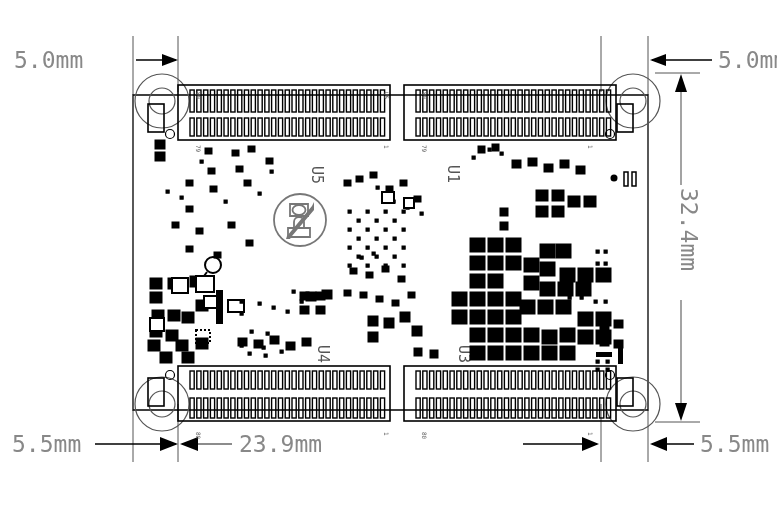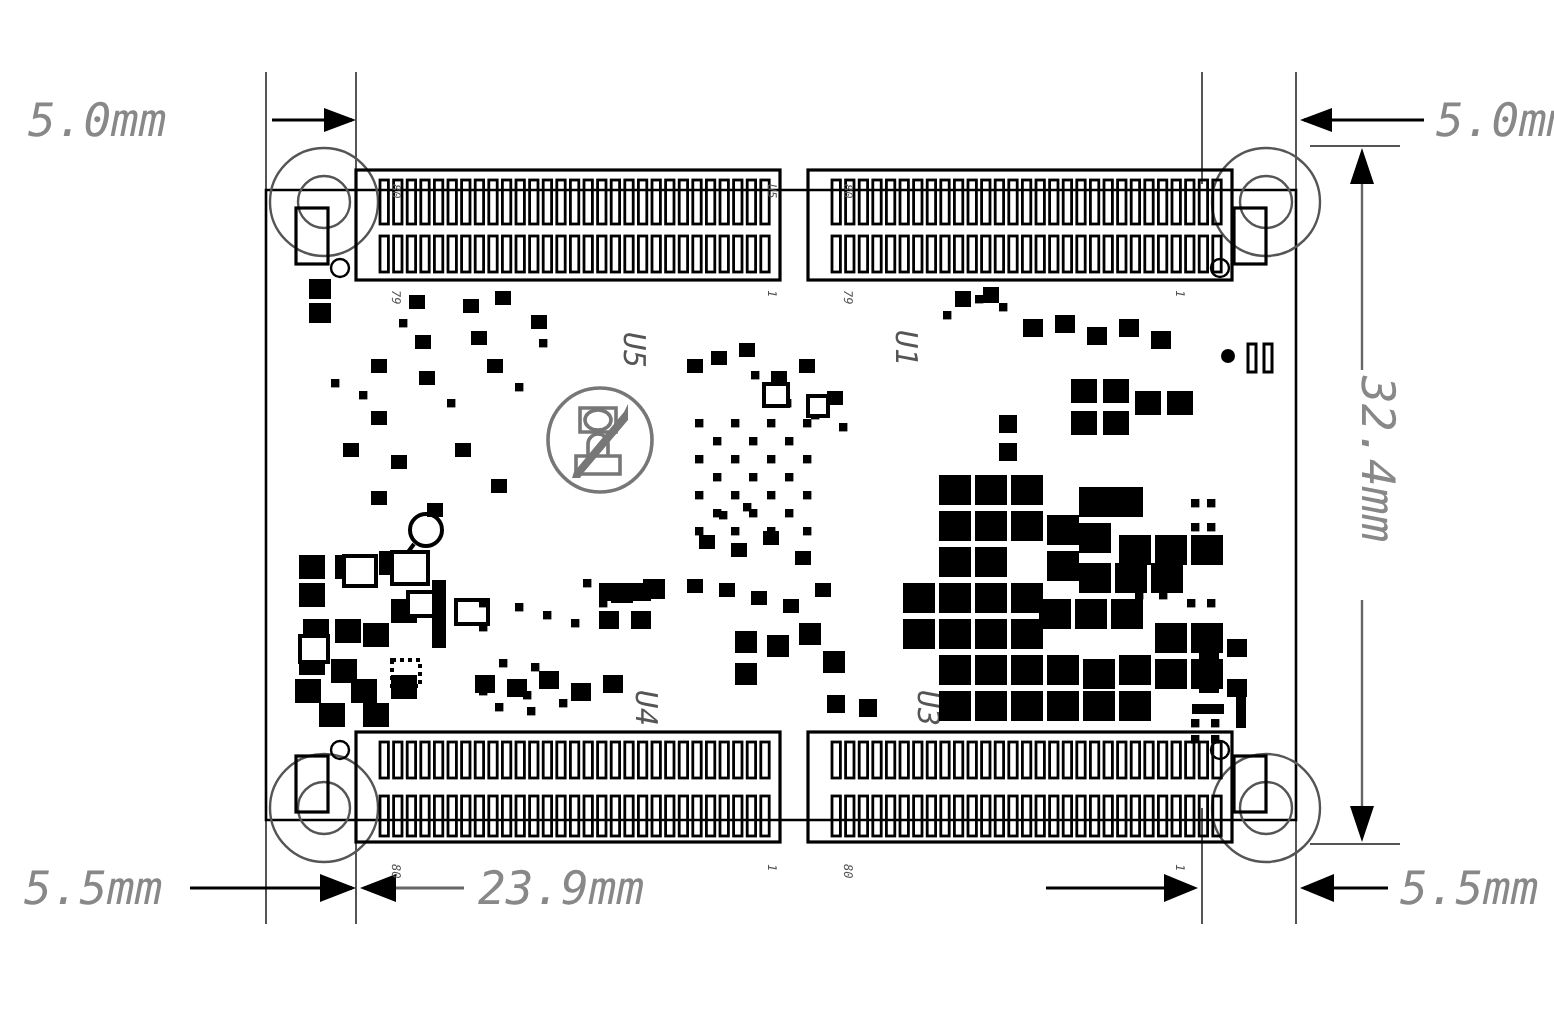--- a/index.html
+++ b/index.html
@@ -1,18 +1,18 @@
 <!DOCTYPE html>
 <html><head>
 <meta charset="utf-8">
 <style>
   html,body{margin:0;padding:0;background:#fff;}
   body{width:777px;height:505px;position:relative;overflow:hidden;
        font-family:"DejaVu Sans Mono", monospace;}
-  #stage{position:absolute;left:0;top:0;width:777px;height:505px;font-style:italic;}
+  #stage{position:absolute;left:0;top:0;width:777px;height:505px;}
   svg{display:block;}
   .dimtext{font-family:"DejaVu Sans Mono", monospace;font-size:23px;fill:#888;
            letter-spacing:0px;}
   .desig{font-family:"DejaVu Sans Mono", monospace;font-size:15px;fill:#555;}
   .pinnum{font-family:"DejaVu Sans Mono", monospace;font-size:6px;fill:#555;}
 </style>
 </head>
 <body>
 
 <div id="stage">

